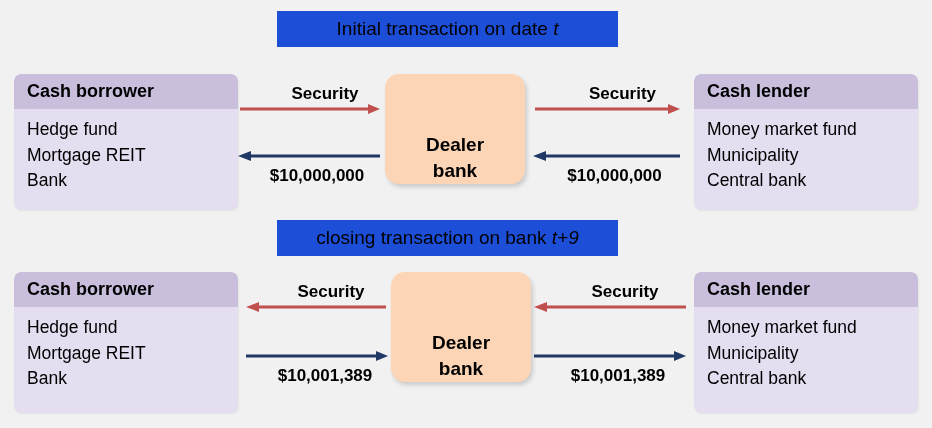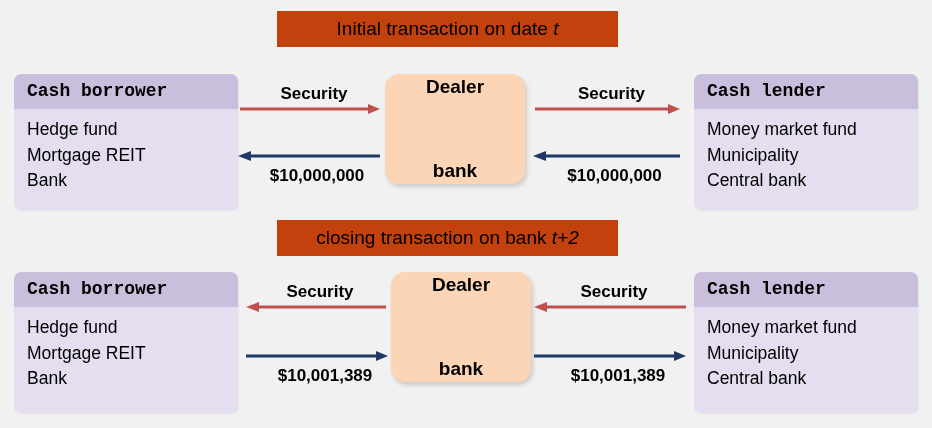--- a/index.html
+++ b/index.html
@@ -16,21 +16,21 @@
   }
   .diagram {
     position: relative;
     width: 932px;
     height: 428px;
   }
 
   
   .banner {
     position: absolute;
-    background: #c2410c;
+    background: #1d4ed8;
     color: #000;
     font-size: 19px;
     text-align: center;
     line-height: 36px;
     white-space: nowrap;
   }
   .banner .ital { font-style: italic; }
   #banner-top    { left: 277px; top: 11px;  width: 341px; height: 36px; }
   #banner-bottom { left: 277px; top: 220px; width: 341px; height: 36px; }
 
@@ -44,21 +44,20 @@
     overflow: hidden;
   }
   .party-header {
     background: #c9bfdd;
     font-size: 18px;
     font-weight: bold;
     color: #000;
     padding: 6px 0 7px 13px;
     border-radius: 7px 7px 0 0;
     line-height: 22px;
-    font-family: Liberation Mono, monospace;
   }
   .party-list {
     padding: 8px 0 10px 13px;
     font-size: 17.5px;
     color: #000;
     line-height: 25.5px;
   }
   .party-list div { white-space: nowrap; }
 
   #box-borrower-top { left: 14px;  top: 74px;  height: 136px; }
@@ -70,21 +69,21 @@
   .dealer-box {
     position: absolute;
     width: 140px;
     height: 110px;
     background: #fbd5b5;
     border-radius: 14px;
     box-shadow: 2px 3px 4px rgba(0,0,0,0.16);
     display: flex;
     flex-direction: column;
     align-items: center;
-    justify-content: space-between;
+    justify-content: flex-end;
     font-size: 19px;
     font-weight: bold;
     color: #000;
     line-height: 26px;
   }
   #dealer-top { left: 385px; top: 74px; }
   #dealer-bot { left: 391px; top: 272px; }
 
   
   .arrow-group {
@@ -106,21 +105,21 @@
   
   #arr-cash-tl { left: 238px; top: 148px; width: 142px; height: 42px; }
   #arr-cash-tr { left: 533px; top: 148px; width: 147px; height: 42px; }
   
   #arr-sec-bl { left: 246px; top: 282px; width: 140px; height: 32px; }
   #arr-sec-br { left: 534px; top: 282px; width: 152px; height: 32px; }
   
   #arr-cash-bl { left: 246px; top: 348px; width: 142px; height: 42px; }
   #arr-cash-br { left: 534px; top: 348px; width: 152px; height: 42px; }
 
-  .lbl-above { top: 0px; left: 4px; width: 100%; }
+  .lbl-above { top: 0px; left: 15px; width: 100%; }
   .lbl-below { top: 18px; left: 8px; width: 100%; }
 </style>
 </head>
 <body>
 
 <div class="diagram">
 
   <div class="banner" id="banner-top"><span>Initial transaction on date </span><span class="ital">t</span></div>
 
   <div class="party-box" id="box-borrower-top">
@@ -171,21 +170,21 @@
   </div>
 
   <div class="arrow-group" id="arr-cash-tr">
     <svg class="arrow-svg" width="147" height="20">
       <line x1="12" y1="8" x2="147" y2="8" stroke="#1f3864" stroke-width="3.2"></line>
       <polygon points="0,8 13,3 13,13" fill="#1f3864"></polygon>
     </svg>
     <div class="arrow-label lbl-below">$10,000,000</div>
   </div>
 
-  <div class="banner" id="banner-bottom"><span>closing transaction on bank </span><span class="ital">t+2</span></div>
+  <div class="banner" id="banner-bottom"><span>closing transaction on bank </span><span class="ital">t+9</span></div>
 
   <div class="party-box" id="box-borrower-bot">
     <div class="party-header">Cash borrower</div>
     <div class="party-list">
       <div>Hedge fund</div>
       <div>Mortgage REIT</div>
       <div>Bank</div>
     </div>
   </div>
 

